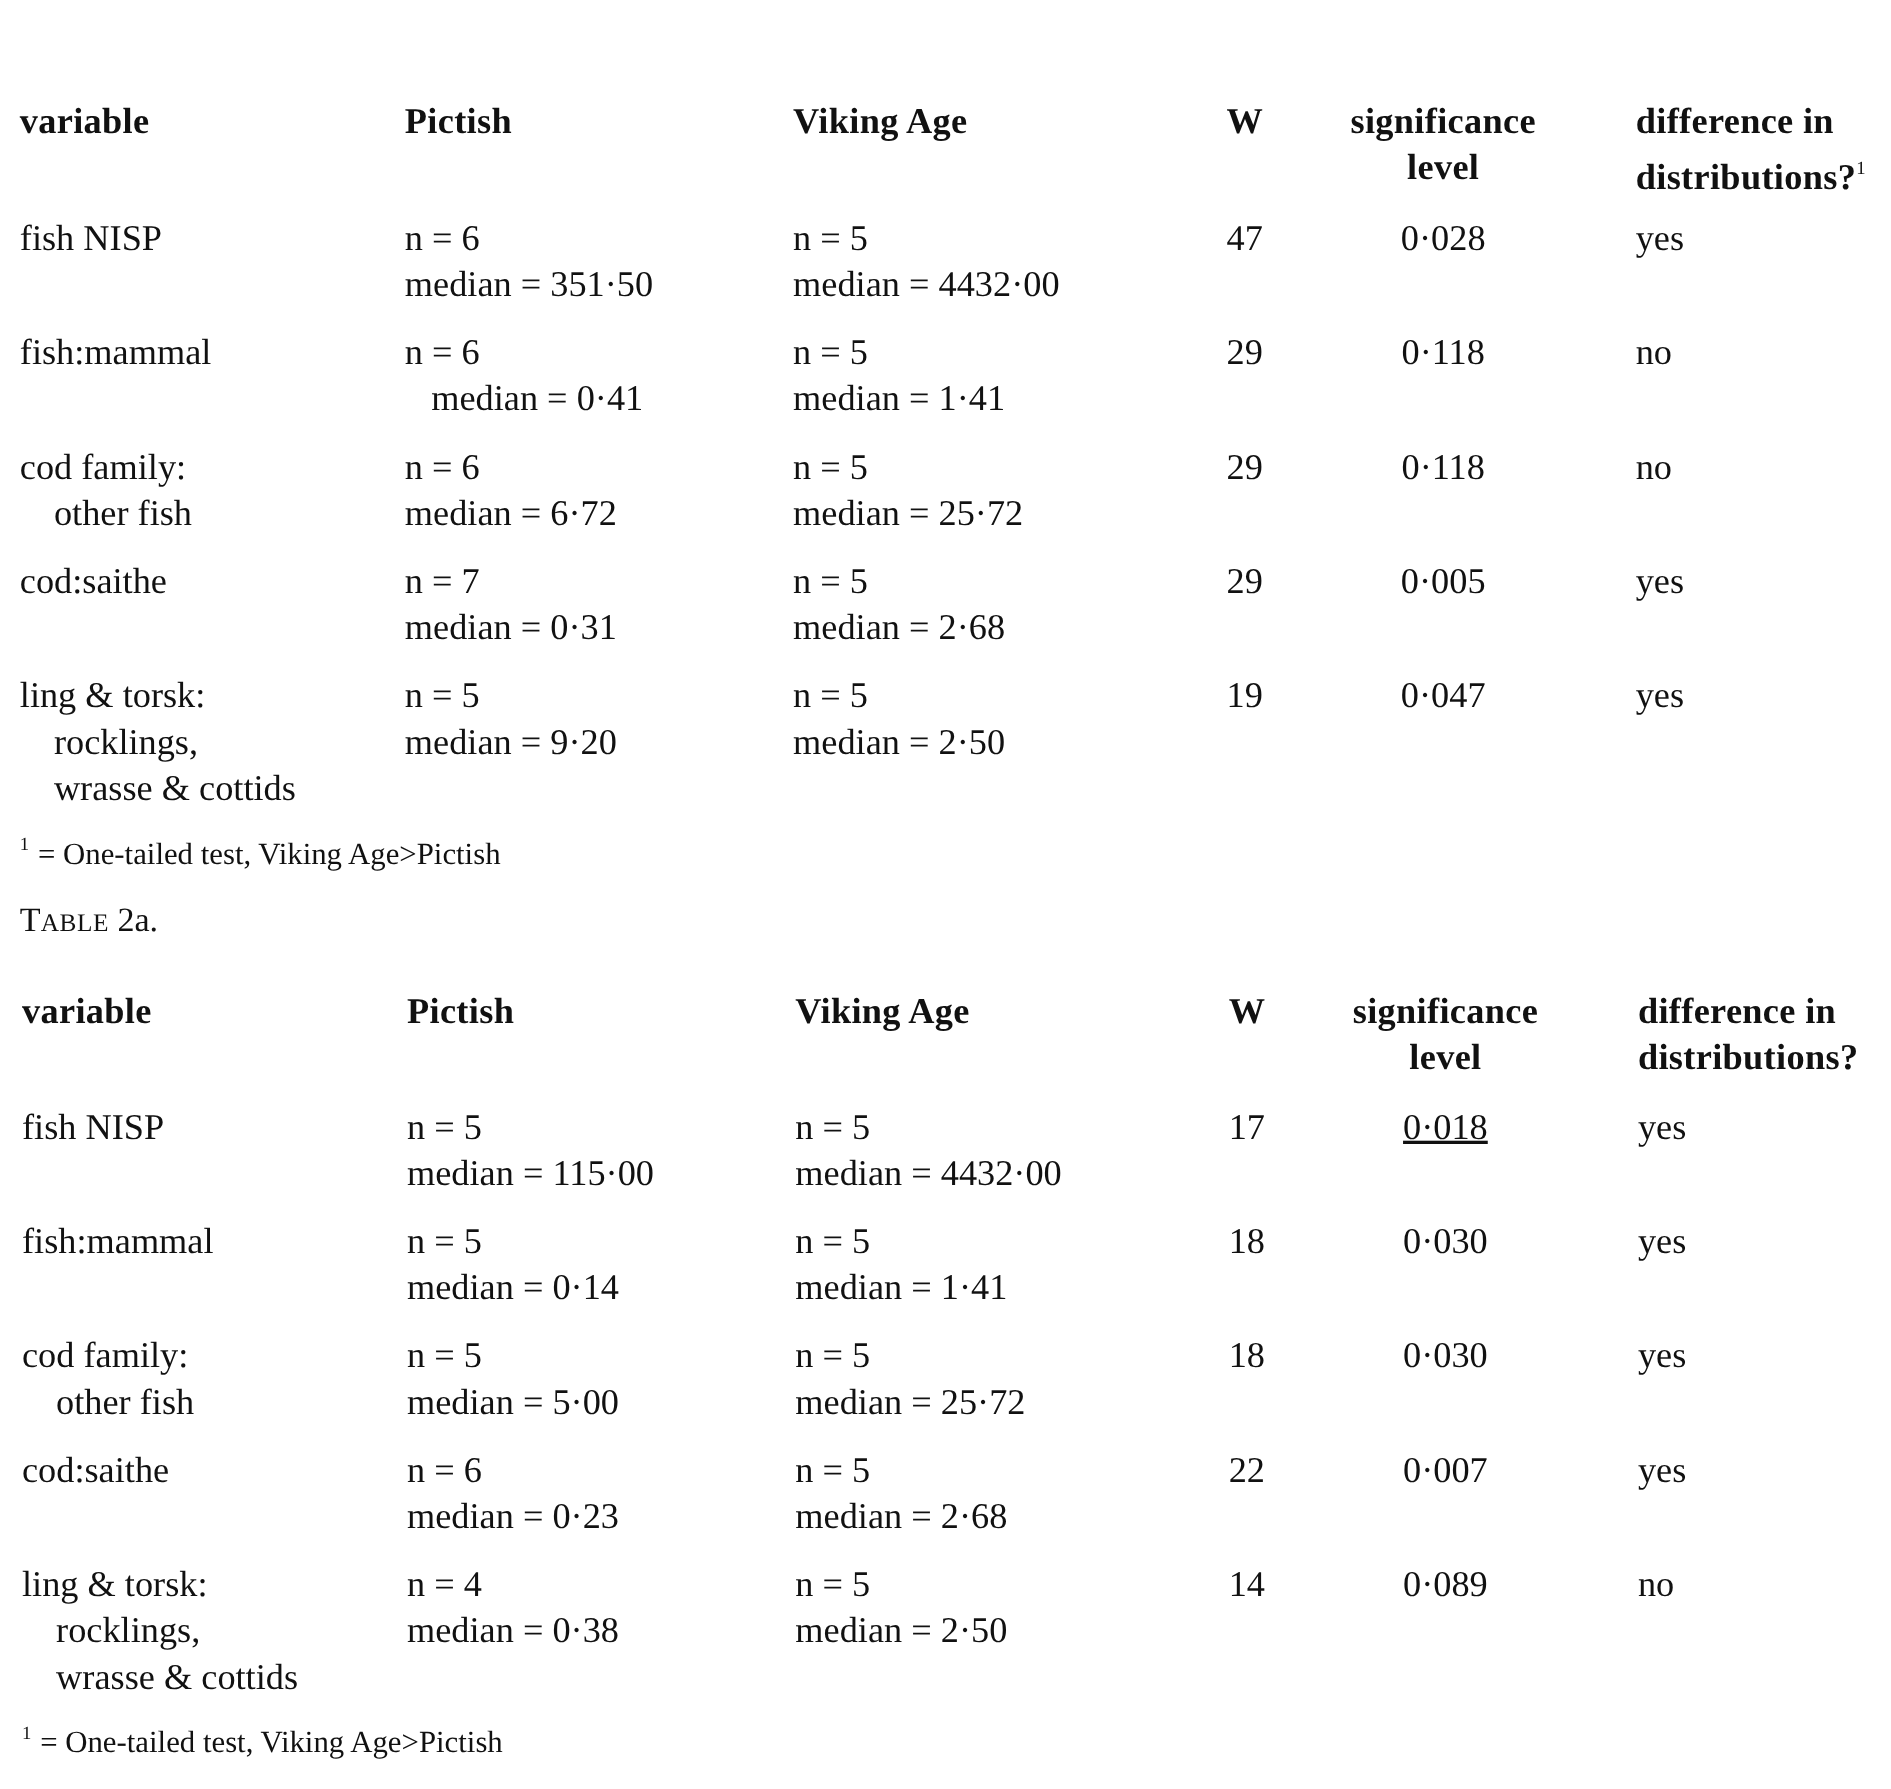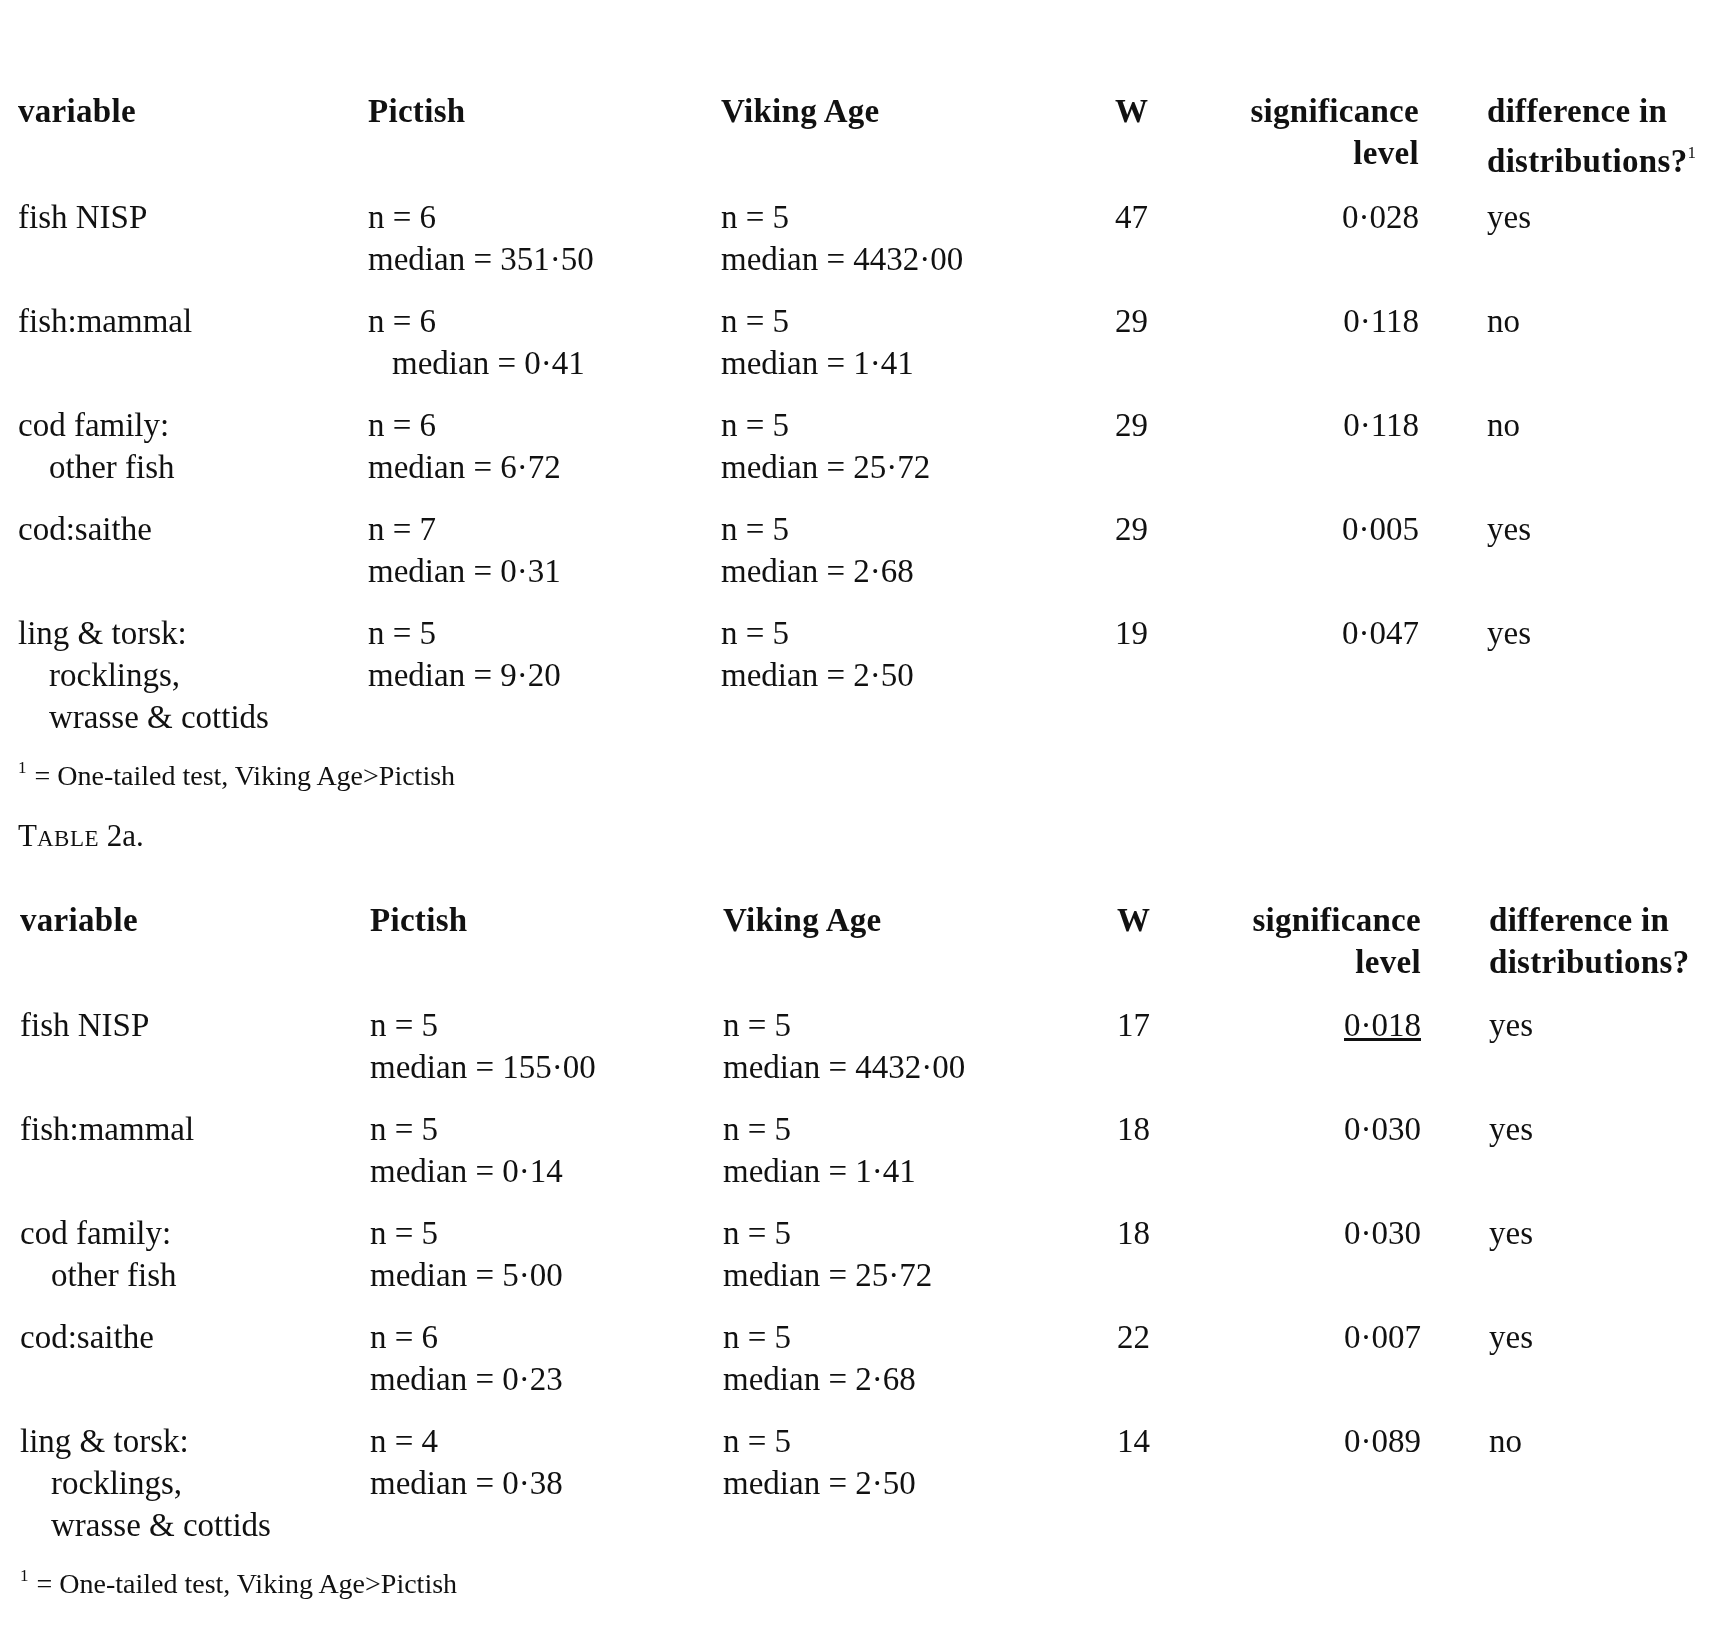--- a/index.html
+++ b/index.html
@@ -5,21 +5,21 @@
   html, body { margin: 0; padding: 0; background: #ffffff; }
   body {
     width: 1719px; height: 1626px; position: relative; overflow: hidden;
     font-family: "Liberation Serif", "DejaVu Serif", serif;
     color: #111111;
   }
   .tbl { position: absolute; left: 0; width: 1719px; }
   .hdr, .cell { position: absolute; white-space: nowrap; line-height: 42px; }
   .hdr { font-weight: bold; font-size: 33px; letter-spacing: 0.3px; }
   .cell { font-size: 33px; }
-  .center { text-align: right; }
+  .center { text-align: center; }
   .note { position: absolute; left: 18px; font-size: 28px; white-space: nowrap; }
   .note sup { font-size: 17px; vertical-align: 12px; margin-right: 8px; }
   .caption { position: absolute; left: 18px; font-size: 30px; white-space: nowrap; }
   .caption .big { font-size: 31px; }
   .caption .small { font-size: 23px; letter-spacing: 0.5px; }
   .sup-mark { font-size: 17px; vertical-align: 14px; font-weight: normal; }
 </style>
 </head>
 <body>
 
@@ -103,21 +103,21 @@
     <div>significance</div>
     <div>level</div>
   </div>
   <div class="hdr" style="left:1489px; top:899px;">
     <div>difference in</div>
     <div>distributions?</div>
   </div>
 
   <div class="cell" style="left:20px; top:1004px;">fish NISP</div>
   <div class="cell" style="left:370px; top:1004px;">n = 5</div>
-  <div class="cell" style="left:370px; top:1046px;">median = 155·00</div>
+  <div class="cell" style="left:370px; top:1046px;">median = 115·00</div>
   <div class="cell" style="left:723px; top:1004px;">n = 5</div>
   <div class="cell" style="left:723px; top:1046px;">median = 4432·00</div>
   <div class="cell" style="left:1117px; top:1004px;">17</div>
   <div class="cell center" style="left:1207px; width:214px; top:1004px;text-decoration:underline;">0·018</div>
   <div class="cell" style="left:1489px; top:1004px;">yes</div>
 
   <div class="cell" style="left:20px; top:1108px;">fish:mammal</div>
   <div class="cell" style="left:370px; top:1108px;">n = 5</div>
   <div class="cell" style="left:370px; top:1150px;">median = 0·14</div>
   <div class="cell" style="left:723px; top:1108px;">n = 5</div>

